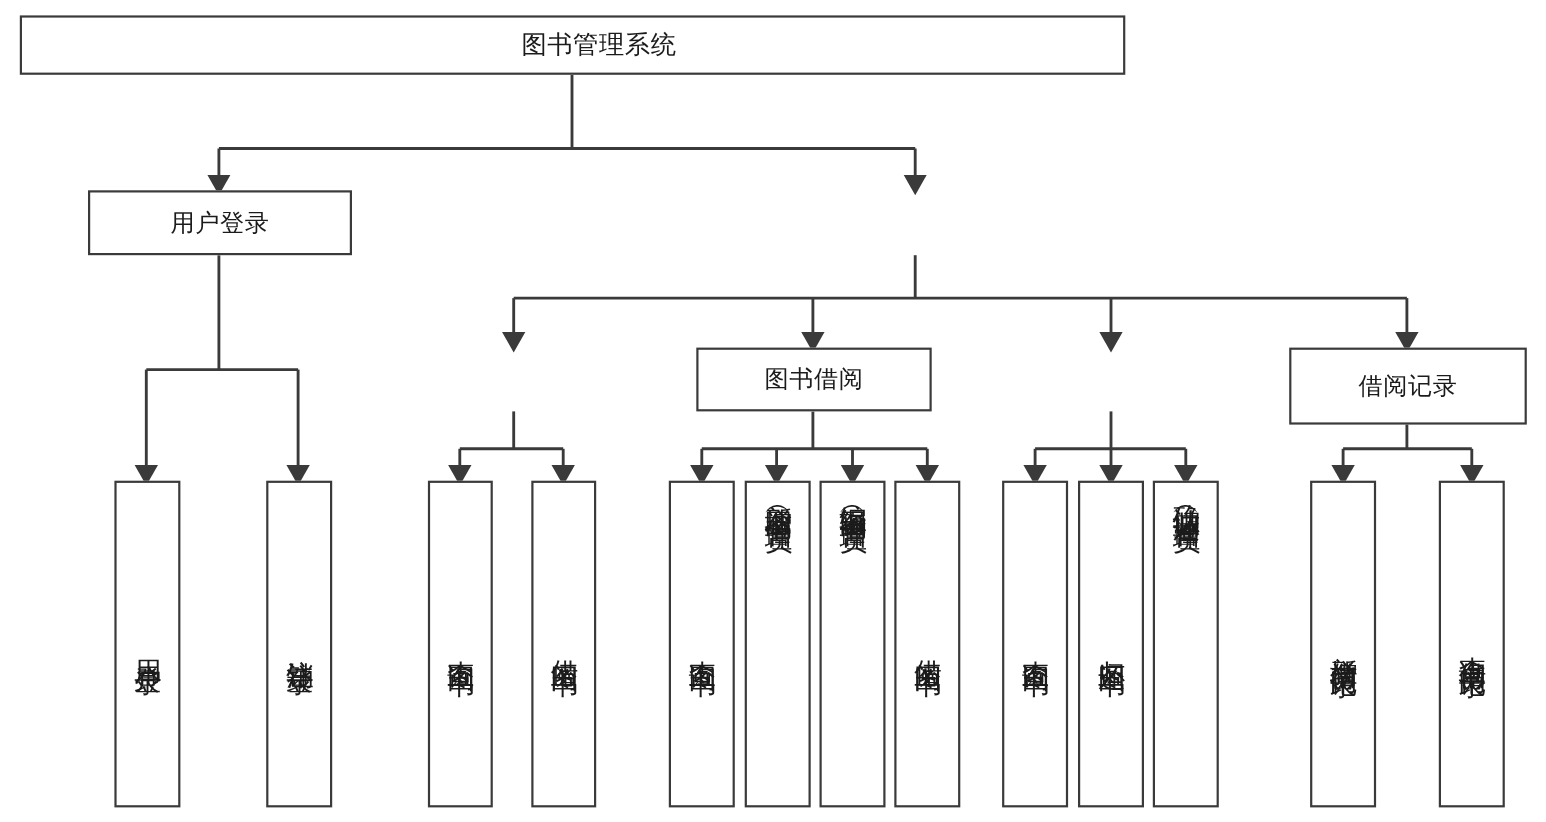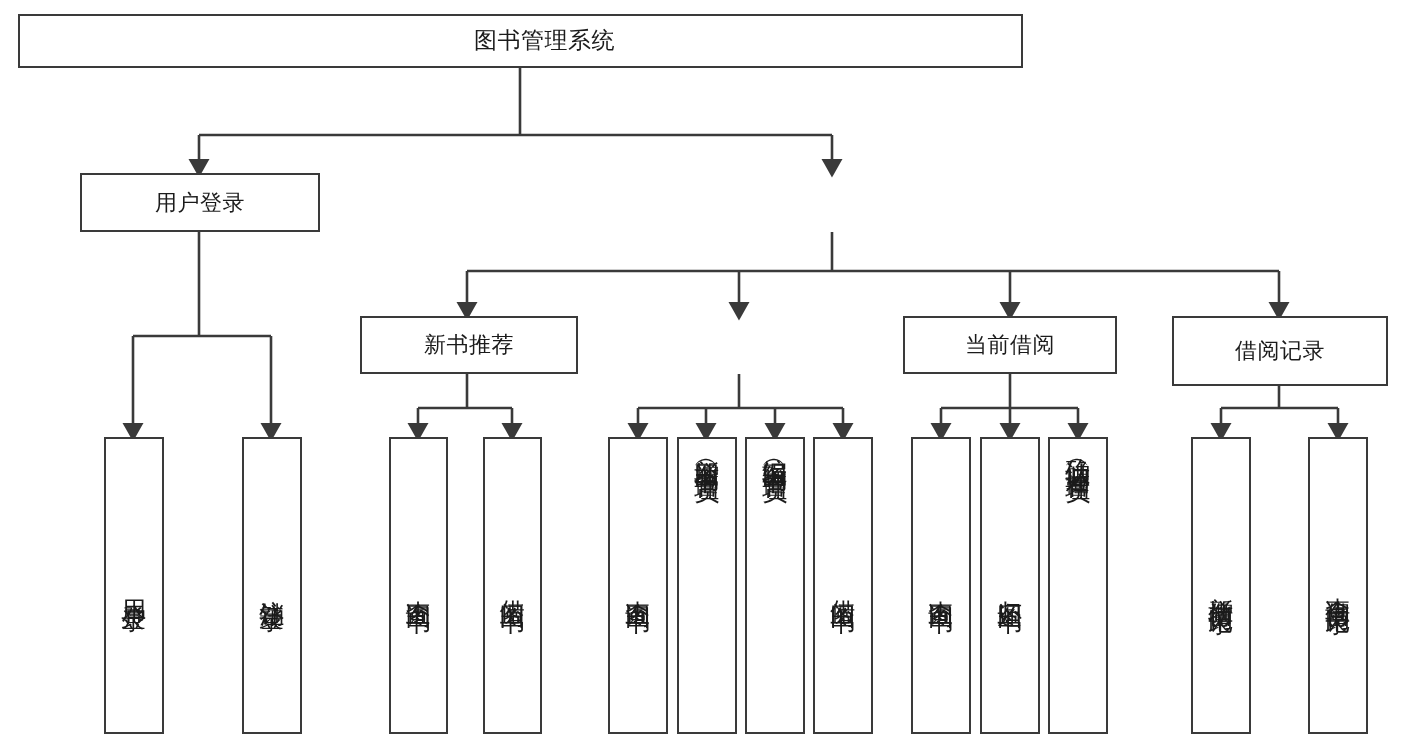--- a/index.html
+++ b/index.html
@@ -131,25 +131,22 @@
   </svg>
 
   <div class="node horiz root" style="left:18px; top:14px; width:1005px; height:54px;padding-left:48px;">
     <span class="node-label">图书管理系统</span>
   </div>
 
   <div class="node horiz" style="left:80px; top:173px; width:240px; height:59px;">
     <span class="node-label">用户登录</span>
   </div>
 
-  <div class="node horiz" style="left:360px; top:316px; width:218px; height:58px;">
-    <span class="node-label">新书推荐</span>
-  </div>
-  <div class="node horiz" style="left:903px; top:316px; width:214px; height:58px;">
-    <span class="node-label">当前借阅</span>
+  <div class="node horiz" style="left:633px; top:316px; width:214px; height:58px;">
+    <span class="node-label">图书借阅</span>
   </div>
   <div class="node horiz" style="left:1172px; top:316px; width:216px; height:70px;">
     <span class="node-label">借阅记录</span>
   </div>
 
   <div class="node vert center-v" style="left:104px; top:437px; width:60px; height:297px;">
     <span class="node-label">用户登录</span>
   </div>
   <div class="node vert center-v" style="left:242px; top:437px; width:60px; height:297px;">
     <span class="node-label">注销登录</span>

